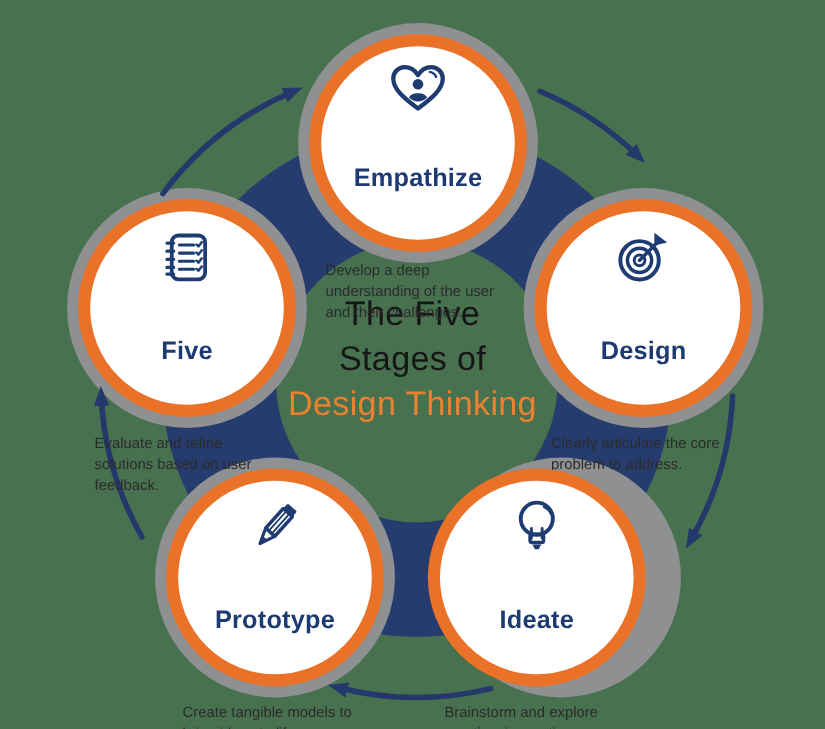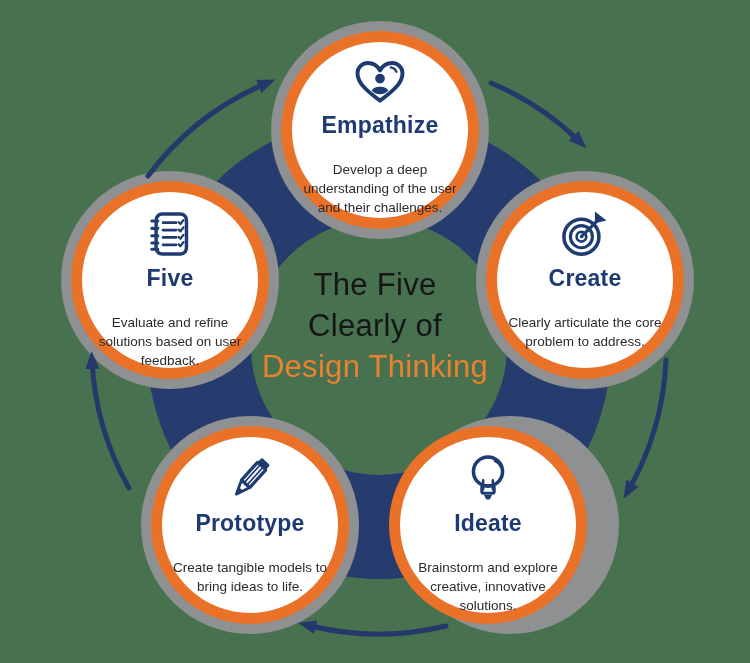--- a/index.html
+++ b/index.html
@@ -7,21 +7,21 @@
     position:relative;width:750px;height:663px;overflow:hidden;
     background:var(--c-bg,#47714F);
     font-family:"Liberation Sans", sans-serif;
   }
   .canvas svg.scene{position:absolute;left:0;top:0;}
   .stage{
     position:absolute;width:176px;height:176px;border-radius:50%;
     background:#fff;border:11px solid var(--c-orange,#EA7128);
     box-sizing:content-box;
     display:flex;flex-direction:column;align-items:center;
-    padding-top:0;text-align:center;
+    padding-top:0;gap:40px;
   }
   .stage-icon{margin-top:16px;height:52px;display:flex;align-items:center;justify-content:center;}
   .stage-icon svg{display:block;}
   .stage-icon .st{stroke:var(--c-navy-icon,#1F3C72);fill:none;stroke-linecap:round;stroke-linejoin:round;}
   .stage-icon .fl{fill:var(--c-navy-icon,#1F3C72);stroke:none;}
   .stage-title{
     margin-top:5px;font-size:23px;font-weight:bold;
     color:var(--c-navy-text,#1E3A72);letter-spacing:.2px;
   }
   .stage-desc{
@@ -62,21 +62,21 @@
       <path d="M148 176 A287 287 0 0 1 267 83" marker-end="url(#ah)"></path>
       <path d="M491 83 A287 287 0 0 1 580 142" marker-end="url(#ah)"></path>
       <path d="M666 360 A287 287 0 0 1 628 491" marker-end="url(#ah)"></path>
       <path d="M446 626 A287 287 0 0 1 307 625" marker-end="url(#ah)"></path>
       <path d="M129 488 A287 287 0 0 1 92 360" marker-end="url(#ah)"></path>
     </g>
   </svg>
 
   <div class="center-title">
     <div class="t-black">The Five</div>
-    <div class="t-black">Clearly of</div>
+    <div class="t-black">Stages of</div>
     <div class="t-orange">Design Thinking</div>
   </div>
 
 <div class="stage" style="left: 281px; top: 31px;">
       <div class="stage-icon">
         <svg viewBox="0 0 60 52" width="52" height="45">
           <path class="st" stroke-width="4.5" d="M30 47 C15 36 4 26.5 4 15.5 C4 8.5 9.5 3.5 16 3.5 C22 3.5 27 7 30 12 C33 7 38 3.5 44 3.5 C50.5 3.5 56 8.5 56 15.5 C56 26.5 45 36 30 47 Z"></path>
           <path class="st" stroke-width="2.6" d="M42.5 8.5 C45.5 9 48 11 49 13.8"></path>
           <circle class="fl" cx="30" cy="21.5" r="5.6"></circle>
           <path class="fl" d="M20.5 35.5 C22.5 29.5 37.5 29.5 39.5 35.5 C34 41 26 41 20.5 35.5 Z"></path>
@@ -89,21 +89,21 @@
       <div class="stage-icon">
         <svg viewBox="0 0 60 58" width="54" height="52">
           <circle class="st" stroke-width="4" cx="26" cy="32" r="19.5"></circle>
           <circle class="st" stroke-width="3.5" cx="26" cy="32" r="12.3"></circle>
           <circle class="st" stroke-width="3" cx="26" cy="32" r="5.4"></circle>
           <circle class="fl" cx="26" cy="32" r="1.6"></circle>
           <path class="st" stroke-width="3.5" d="M26 32 L43 15"></path>
           <path class="fl" d="M41 17 L41 4 L54 14 Z"></path>
         </svg>
       </div>
-      <div class="stage-title">Create</div>
+      <div class="stage-title">Design</div>
       <div class="stage-desc">Clearly articulate the core problem to address.</div>
     </div>
     <div class="stage" style="left: 389px; top: 426px;">
       <div class="stage-icon">
         <svg viewBox="0 0 54 60" width="48" height="53">
           <circle class="st" stroke-width="4" cx="27" cy="21" r="16.5"></circle>
           <path class="st" stroke-width="2.5" d="M34.5 9 C38 10.5 40.5 13 41.5 16"></path>
           <path class="st" stroke-width="3" d="M21.5 31 V41 M32.5 31 V41"></path>
           <rect class="st" stroke-width="3.5" x="20" y="37" width="14" height="8.5" rx="2"></rect>
           <path class="fl" d="M22.5 47.5 L31.5 47.5 L29 52.5 L25 52.5 Z"></path>

